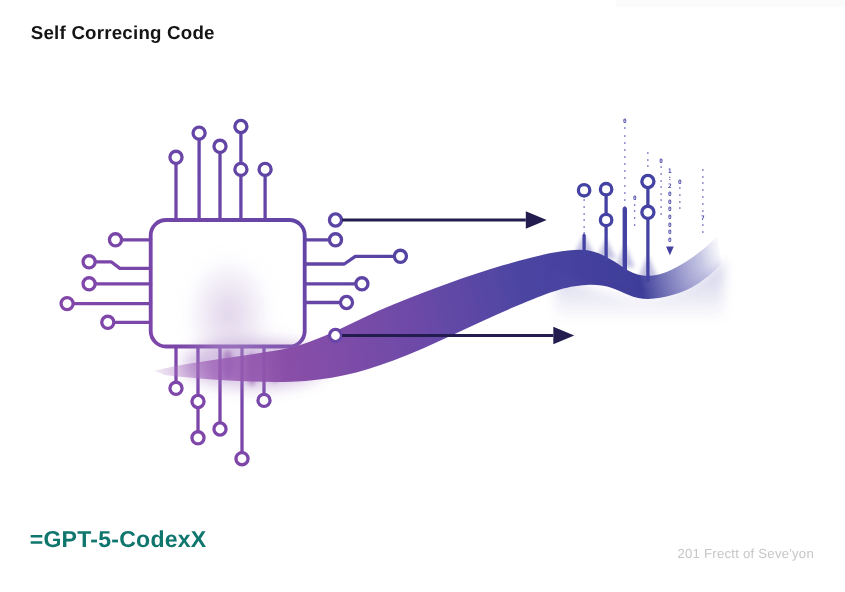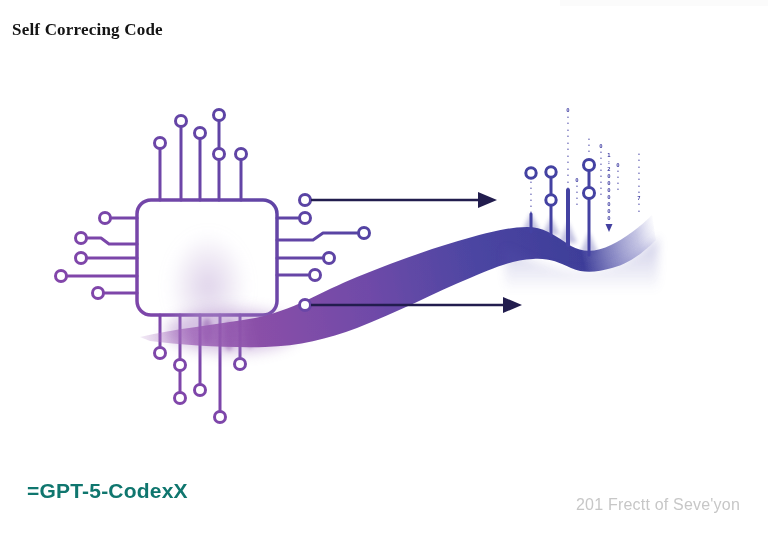--- a/index.html
+++ b/index.html
@@ -1,30 +1,30 @@
 <!DOCTYPE html>
 <html><head>
 <meta charset="utf-8">
 <style>
   html,body{margin:0;padding:0;}
   body{
     width:768px;height:538px;position:relative;overflow:hidden;
     background:#ffffff;font-family:"Liberation Sans",sans-serif;
   }
   .title{
-    position:absolute;left:12px;top:20px;
-    font-size:17px;font-weight:700;color:#141414;letter-spacing:.2px;font-family:Liberation Serif, serif;
+    position:absolute;left:28px;top:20px;
+    font-size:17px;font-weight:700;color:#141414;letter-spacing:.2px;
   }
   .model-label{
     position:absolute;left:27px;top:479px;
     font-size:21px;font-weight:700;color:#0f766e;letter-spacing:.2px;
   }
   .caption{
     position:absolute;right:28px;top:496px;
-    font-size:16px;color:#c7c7c7;letter-spacing:.2px;
+    font-size:12px;color:#c7c7c7;letter-spacing:.2px;
   }
   .edge-strip{
     position:absolute;left:560px;top:0;width:208px;height:6px;background:#fbfbfb;
   }
   svg.canvas{position:absolute;left:0;top:0;}
   .pin{stroke:url(#chipGrad);stroke-width:3;fill:none;stroke-linecap:round;stroke-linejoin:round;}
   .node{fill:#ffffff;stroke:url(#chipGrad);stroke-width:3;}
   .tnode{fill:#ffffff;stroke:#4442a2;stroke-width:3;}
   .tstem{stroke:#4442a2;fill:none;stroke-linecap:round;}
   .bdigit{font:700 5.5px "DejaVu Sans Mono",monospace;fill:#4947a7;text-anchor:middle;}

